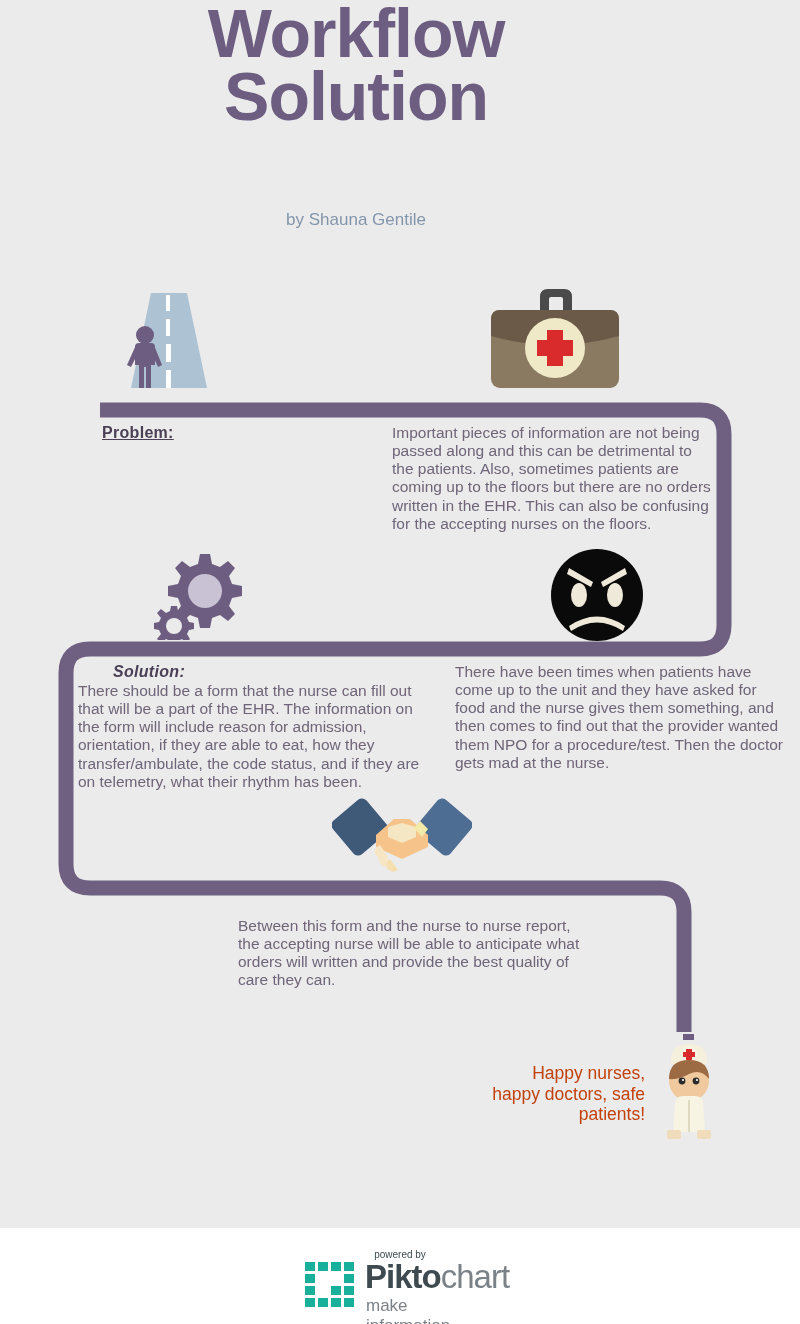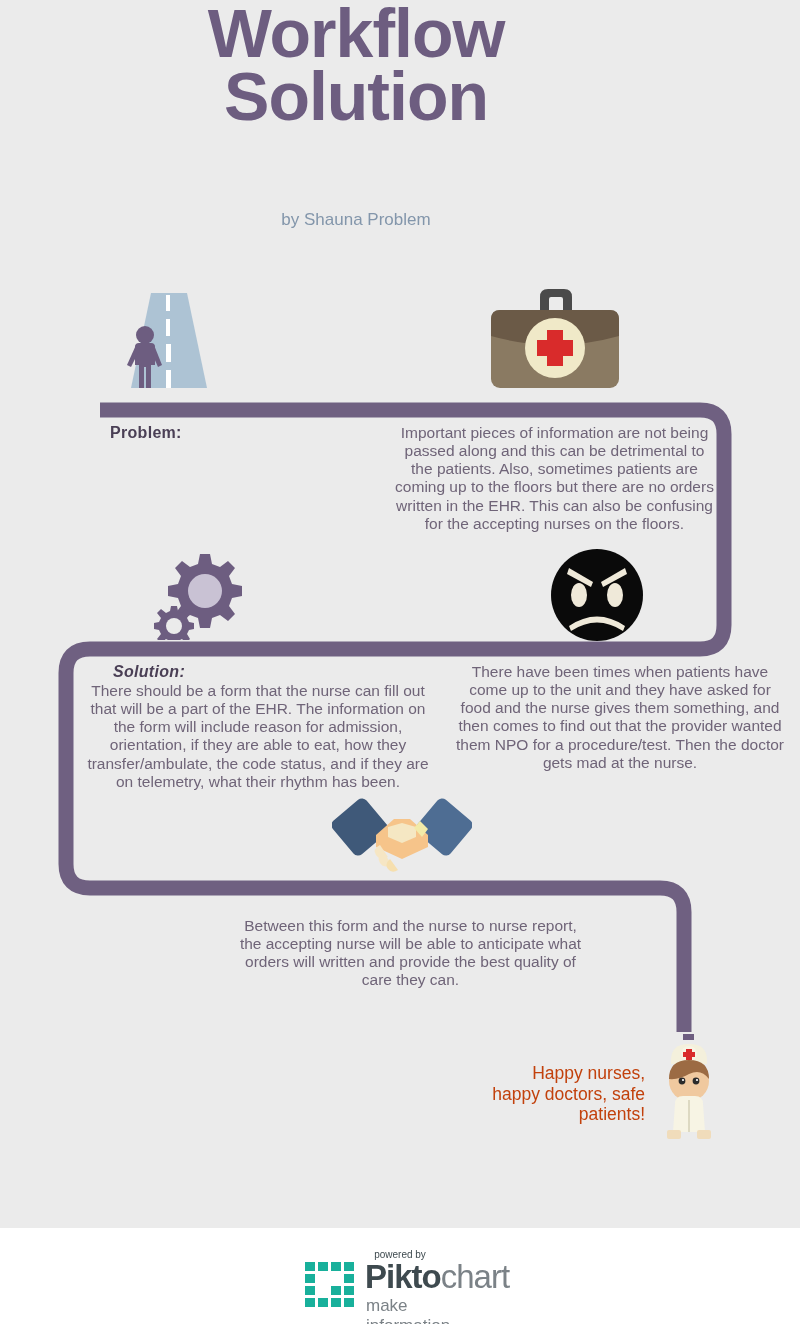--- a/index.html
+++ b/index.html
@@ -56,31 +56,30 @@
     pointer-events: none;
   }
 
   
   .txt {
     position: absolute;
     color: #6f6478;
     font-size: 15.5px;
     line-height: 1.17;
     white-space: pre-line;
-    text-align: center;
   }
   .heading {
     position: absolute;
     color: #4a3f55;
     font-size: 16px;
     font-weight: bold;
     letter-spacing: 0.3px;
   }
 
-  .problem-head { left: 110px; top: 424px; }
+  .problem-head { left: 102px; top: 424px; text-decoration: underline; }
   .problem-body { left: 110px; top: 443px; width: 230px; }
   .problem-right { left: 392px; top: 424px; width: 325px; }
 
   .solution-head { left: 113px; top: 663px; font-style: italic; }
   .solution-body { left: 78px; top: 682px; width: 360px; }
   .solution-right { left: 455px; top: 663px; width: 330px; }
 
   .outcome-body { left: 238px; top: 917px; width: 345px; }
 
   .happy {
@@ -157,21 +156,21 @@
 </head>
 <body>
 
 <div id="canvas">
 
   <div class="title">
     <span>Workflow</span>
     <span class="l2">Solution</span>
   </div>
 
-  <div class="byline">by Shauna Problem</div>
+  <div class="byline">by Shauna Gentile</div>
 
   <svg class="snake" viewBox="0 0 800 1324" xmlns="http://www.w3.org/2000/svg">
 
     <path d="M 100 410 L 700 410 Q 724 410 724 434 L 724 625 Q 724 649 700 649 L 90 649 Q 66 649 66 673 L 66 864 Q 66 888 90 888 L 660 888 Q 684 888 684 912 L 684 1032" fill="none" stroke="#6f6081" stroke-width="15" stroke-linecap="butt"></path>
   </svg>
 
   <svg class="icon road-icon" viewBox="0 0 110 103" xmlns="http://www.w3.org/2000/svg">
     <polygon points="41,8 77,8 97,103 21,103" fill="#adc3d4"></polygon>
     <rect x="56" y="10" width="4" height="16" fill="#ffffff"></rect>
     <rect x="56" y="34" width="4" height="17" fill="#ffffff"></rect>

